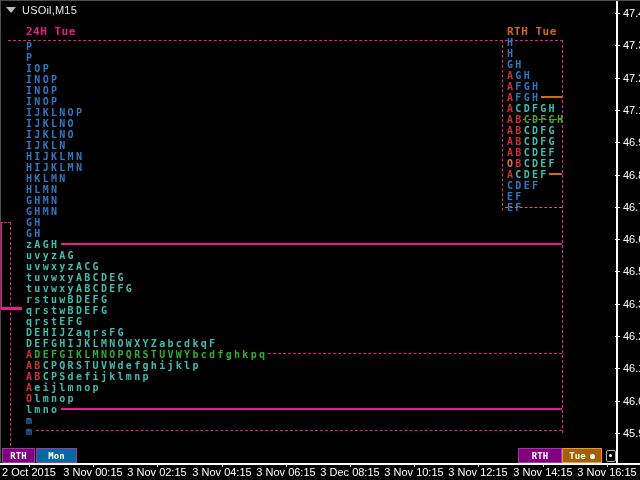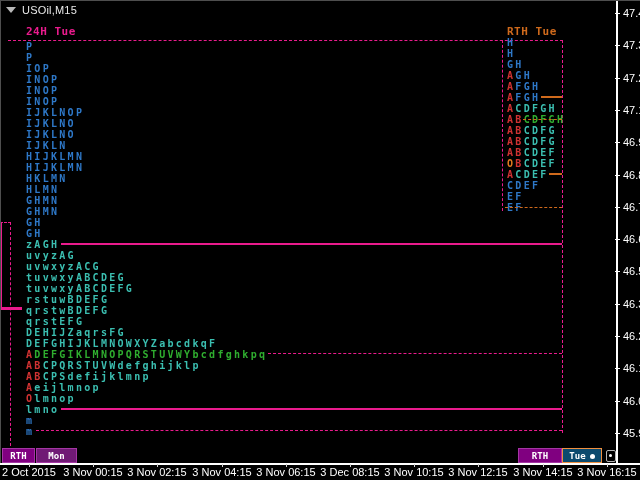--- a/index.html
+++ b/index.html
@@ -167,18 +167,18 @@
       <div class="time-label" style="left: 414px; top: 466px;">3 Nov 10:15</div>
       <div class="time-tick" style="left: 478px; top: 464px;"></div>
       <div class="time-label" style="left: 478px; top: 466px;">3 Nov 12:15</div>
       <div class="time-tick" style="left: 543px; top: 464px;"></div>
       <div class="time-label" style="left: 543px; top: 466px;">3 Nov 14:15</div>
       <div class="time-tick" style="left: 607px; top: 464px;"></div>
       <div class="time-label" style="left: 607px; top: 466px;">3 Nov 16:15</div>
     </div>
   <div id="tag-layer">
       <div class="tag" style="left: 2px; width: 33px; background: rgb(128, 0, 128); border: 1px solid rgb(164, 53, 164);"><span>RTH</span></div>
-      <div class="tag" style="left: 36px; width: 41px; background: #701a75; border: 1px solid rgb(164, 53, 164);"><span>Mon</span></div>
+      <div class="tag" style="left: 36px; width: 41px; background: #0369a1; border: 1px solid rgb(164, 53, 164);"><span>Mon</span></div>
       <div class="tag" style="left: 518px; width: 44px; background: rgb(128, 0, 128); border: 1px solid rgb(164, 53, 164);"><span>RTH</span></div>
-      <div class="tag" style="left: 562px; width: 40px; background: #0c4a6e; border: 1px solid rgb(240, 144, 64);"><span>Tue</span><span class="dot"></span></div>
+      <div class="tag" style="left: 562px; width: 40px; background: #a16207; border: 1px solid rgb(240, 144, 64);"><span>Tue</span><span class="dot"></span></div>
     </div>
   <div class="abs" id="scroll-marker"></div>
 </div>
 
 </body></html>

